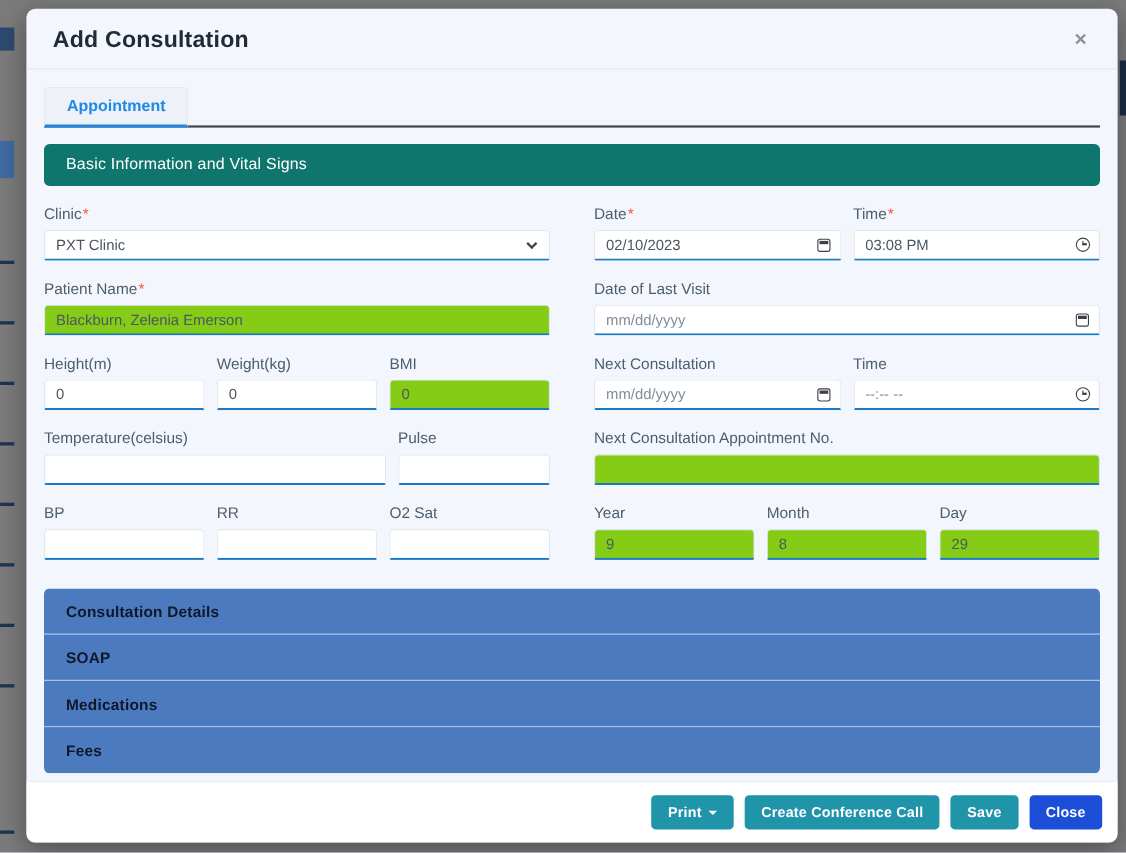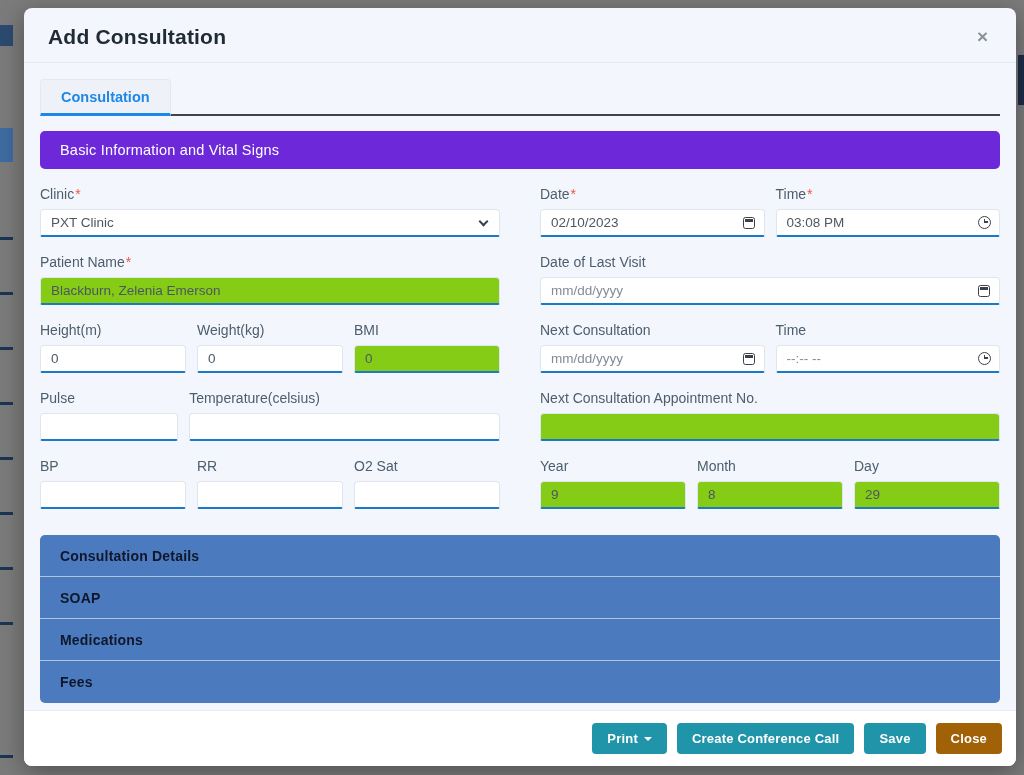--- a/index.html
+++ b/index.html
@@ -29,21 +29,21 @@
   .tabs-row { margin-top:6px; border-bottom:2px solid #3f4449; display:flex; }
   .tab {
     background:#eef2f8; border:1px solid #e3e9f1; border-bottom:none;
     padding:9px 20px 8px 20px; font-size:14.5px; font-weight:700; color:#1e88e8;
     border-radius:4px 4px 0 0; border-bottom:3px solid #1e88e8; margin-bottom:-2px;
     cursor:pointer;
   }
 
   
   .section-bar {
-    background:#6d28d9; color:#fff; border-radius:5px;
+    background:#0f766e; color:#fff; border-radius:5px;
     height:38px; display:flex; align-items:center; padding:0 20px;
     font-size:14.5px; font-weight:500; letter-spacing:.2px;
   }
   .vitals-bar { margin-top:15px; }
 
   
   .form-row { display:flex; gap:40px; margin-top:17px; }
   .half { flex:1; min-width:0; }
   .cols { display:flex; gap:11px; }
   .field { display:flex; flex-direction:column; min-width:0; }
@@ -87,21 +87,21 @@
   .modal-footer {
     background:#fff; border-top:1px solid #e8ecf0; padding:12px 14px;
     display:flex; justify-content:flex-end; align-items:center; gap:10px;
   }
   .btn {
     border:none; border-radius:4px; color:#fff; font-weight:700; font-size:13px;
     font-family:"Liberation Sans", sans-serif;
     padding:8px 15px; cursor:pointer; letter-spacing:.2px; display:inline-flex; align-items:center; gap:6px;
   }
   .btn-teal { background:#2095a9; }
-  .btn-grey { background:#a16207; }
+  .btn-grey { background:#1d4ed8; }
   .caret-down { width:0; height:0; border-left:4px solid transparent; border-right:4px solid transparent;
     border-top:4px solid #fff; display:inline-block; }
 </style>
 </head>
 <body>
 
 <div class="frag" style="left:0;top:25px;width:13px;height:21px;background:#2c4a70;"></div>
 <div class="frag" style="left:0;top:128px;width:13px;height:34px;background:#3f6ba0;"></div>
 <div class="frag" style="left:0;top:237px;width:13px;height:3px;background:#1c3553;"></div>
 <div class="frag" style="left:0;top:292px;width:13px;height:3px;background:#1c3553;"></div>
@@ -117,21 +117,21 @@
 <div class="modal">
 
   <div class="modal-header">
     <div class="modal-title">Add Consultation</div>
     <button class="close-btn">×</button>
   </div>
 
   <div class="modal-body">
 
     <div class="tabs-row">
-      <div class="tab">Consultation</div>
+      <div class="tab">Appointment</div>
     </div>
 
     <div class="section-bar vitals-bar">Basic Information and Vital Signs</div>
 
     <div class="form-row">
       <div class="half">
         <div class="field">
           <label class="lbl"><span>Clinic</span><span class="req">*</span></label>
           <div class="input-wrap">
             <select class="sel">
@@ -214,26 +214,26 @@
               <span class="clock-icon"></span>
             </div>
           </div>
         </div>
       </div>
     </div>
 
     <div class="form-row">
       <div class="half">
         <div class="cols">
-          <div class="field grow1">
-            <label class="lbl">Pulse</label>
-            <div class="input-wrap"><input class="inp" value="" style=""></div>
-          </div>
           <div class="field grow225">
             <label class="lbl">Temperature(celsius)</label>
+            <div class="input-wrap"><input class="inp" value="" style=""></div>
+          </div>
+          <div class="field grow1">
+            <label class="lbl">Pulse</label>
             <div class="input-wrap"><input class="inp" value="" style=""></div>
           </div>
         </div>
       </div>
       <div class="half">
         <div class="field">
           <label class="lbl">Next Consultation Appointment No.</label>
           <div class="input-wrap"><input class="inp disabled" readonly="" value="" style=""></div>
         </div>
       </div>

